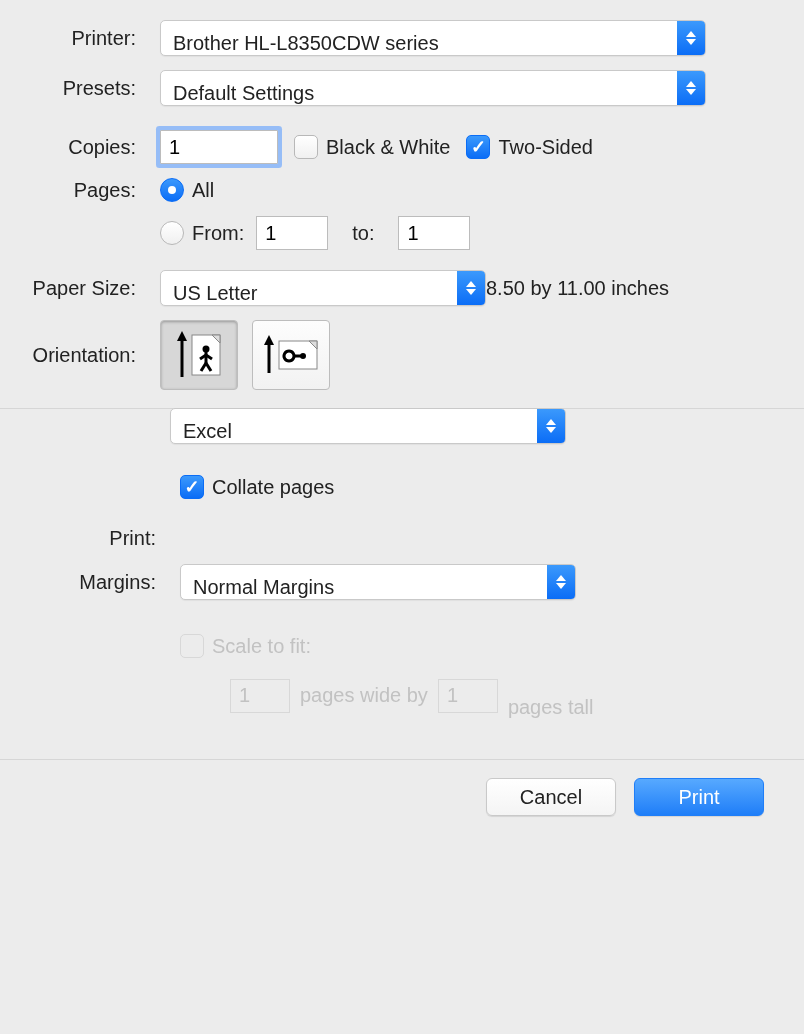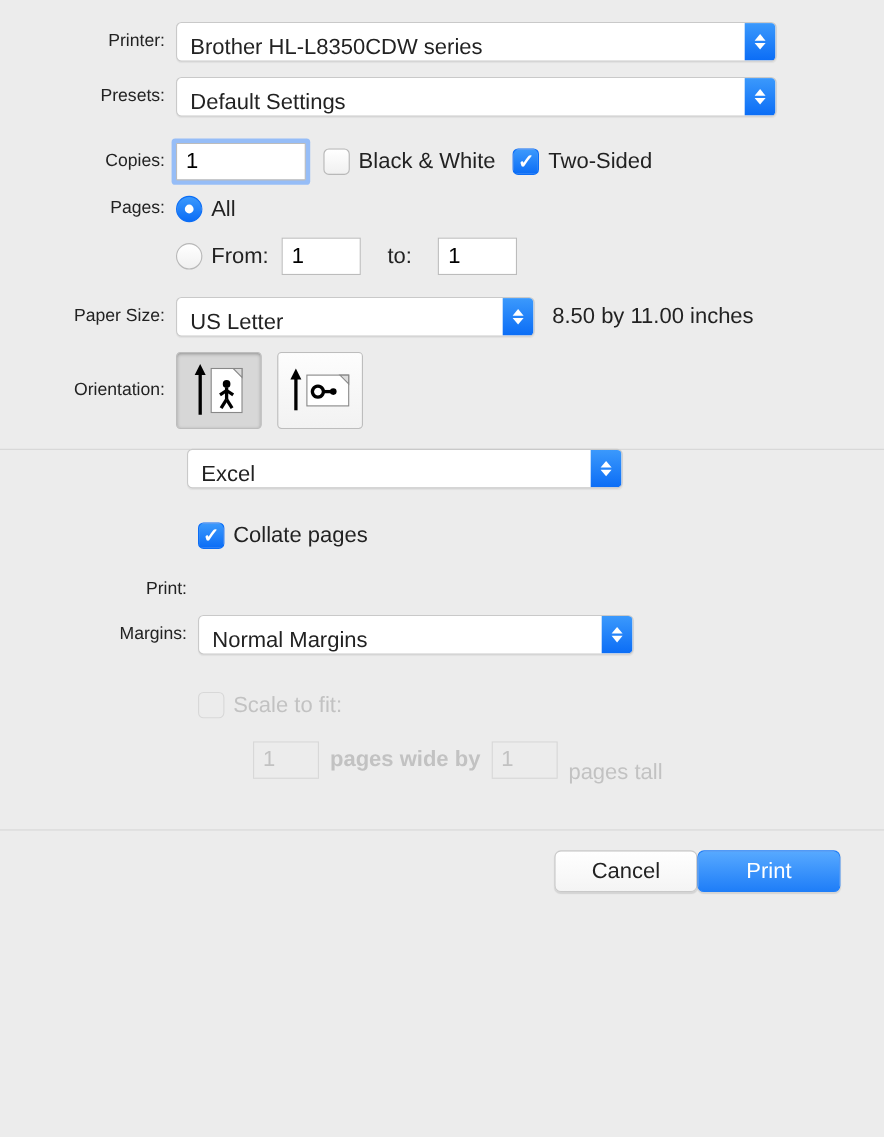--- a/index.html
+++ b/index.html
@@ -17,22 +17,22 @@
 
   .row {
     display: flex;
     align-items: center;
     margin-bottom: 14px;
   }
   .label {
     width: 150px;
     min-width: 150px;
     text-align: right;
-    padding-right: 10px;
-    font-size: 16px;
+    padding-right: 24px;
+    font-size: 20px;
   }
   .indent { width: 150px; min-width:150px; }
 
   
   .popup {
     flex: 0 0 auto;
     display: flex;
     align-items: flex-end;
     background: #ffffff;
     border: 1px solid #c9c9c9;
@@ -155,20 +155,21 @@
 
   .hr {
     border: none;
     border-top: 1px solid #d6d6d6;
     margin: 24px -30px 24px -10px;
   }
 
   .footer {
     display: flex;
     justify-content: flex-end;
+    gap: 18px;
     padding: 18px 10px 0 0;
   }
   .btn {
     min-width: 130px;
     height: 38px;
     border-radius: 6px;
     border: 1px solid #c9c9c9;
     background: linear-gradient(#fff,#f4f4f4);
     font-size: 20px;
     display: flex;
@@ -177,21 +178,21 @@
     box-shadow: 0 1px 1px rgba(0,0,0,0.1);
   }
   .btn.primary {
     background: linear-gradient(#57a9ff,#1f7ef8);
     border-color: #1f7ef8;
     color: #fff;
     text-align: right;
   }
 
   .disabled-text { color: #c2c2c2; }
-  .aux-text { margin-left: 16px; font-size: 20px; }
+  .aux-text { font-size: 20px; }
 </style>
 </head>
 <body>
 
 <div class="dialog">
 
   <div class="row">
     <div class="label">Printer:</div>
     <div class="popup wide">
       <div class="text">Brother HL-L8350CDW series</div>
@@ -328,21 +329,21 @@
   <div class="row">
     <div class="indent"></div>
     <div style="width:20px"></div>
     <span class="cbox disabled"></span>
     <span class="disabled-text">Scale to fit:</span>
   </div>
   <div class="row">
     <div class="indent"></div>
     <div style="width:70px"></div>
     <input class="tinput tiny disabled" disabled="" value="1" style="">
-    <span class="disabled-text" style="margin:3px 10px;font-weight:bold;">pages wide by</span>
+    <span class="disabled-text" style="margin:3px 10px;">pages wide by</span>
     <input class="tinput tiny disabled" disabled="" value="1" style="">
     <span class="disabled-text" style="margin-left:10px;margin-top:24px;">pages tall</span>
   </div>
 
   <hr class="hr" style="margin-top:40px; margin-bottom:0;">
 
   <div class="footer">
     <div class="btn">
         <span>Cancel</span>
       </div>

